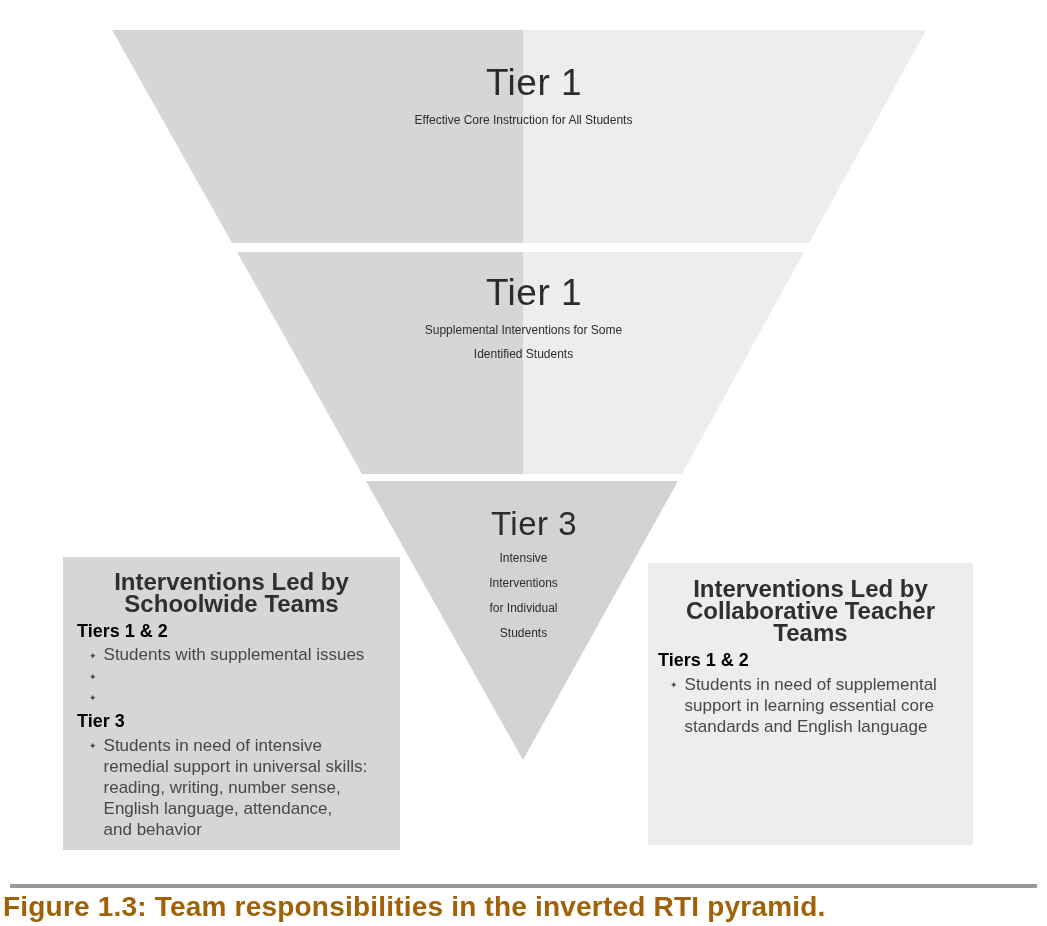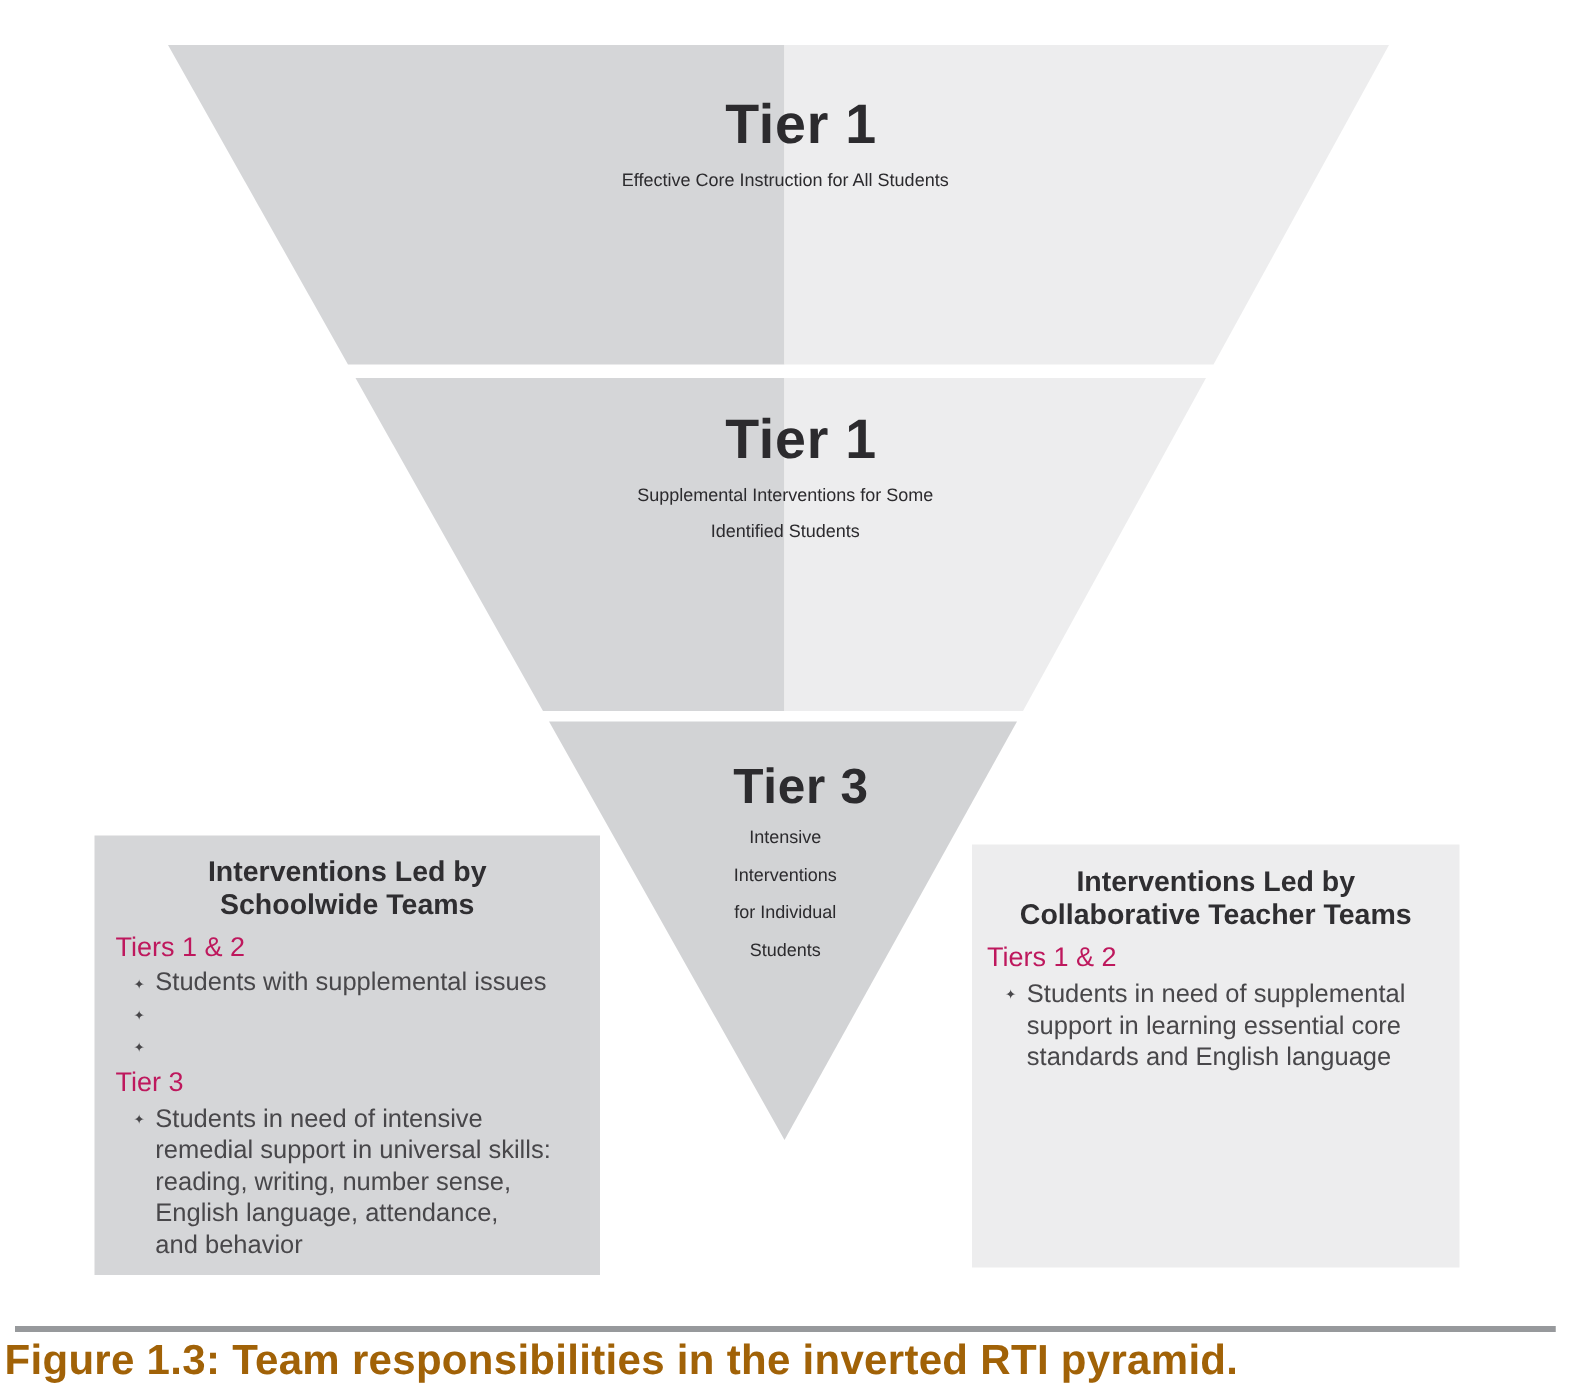--- a/index.html
+++ b/index.html
@@ -9,34 +9,34 @@
     font-family: "Liberation Sans", sans-serif;
     position: relative; overflow: hidden;
   }
   .stage { position: absolute; inset: 0; width: 1047px; height: 926px; }
   .pyramid-svg { position: absolute; left: 0; top: 0; width: 1047px; height: 926px; }
 
   .tier-text {
     position: absolute; left: 0; width: 1047px;
     text-align: center; color: #2c2b2e;
   }
-  .tier-title { font-weight: bold; font-size: 37px; line-height: 1; letter-spacing: 0.5px; padding-left: 21px; }
+  .tier-title { font-weight: normal; font-size: 37px; line-height: 1; letter-spacing: 0.5px; padding-left: 21px; }
   .tier-sub   { font-weight: normal; font-size: 12px; line-height: 24px; margin-top: 7px; white-space: pre-line; }
   #tier3-text .tier-title { font-size: 33px; }
   #tier3-text .tier-sub   { line-height: 25px; margin-top: 6px; }
 
   .side-box { position: absolute; color: #48474a; }
   .box-heading {
-    font-weight: bold; font-size: 19px; line-height: 22px;
+    font-weight: bold; font-size: 24px; line-height: 22px;
     text-align: center; color: #2f2e31; white-space: pre-line;
     margin-bottom: 6px;
   }
   .section-label {
-    font-weight: normal; font-size: 18px; line-height: 20px;
-    color: #be185d; margin: 4px 0 4px 0;
+    font-weight: bold; font-size: 18px; line-height: 20px;
+    color: #000000; margin: 4px 0 4px 0;
   }
   .bullet-row { display: flex; align-items: flex-start; margin: 0 0 1px 12px; }
   .bullet-marker {
     font-size: 9px; line-height: 20px; margin: 0 7px 0 0;
     color: #48474a; flex: 0 0 auto; transform: translateY(1px);
   }
   .bullet-text { font-size: 17px; line-height: 20px; white-space: pre-line; }
   .bullet-text.tall { line-height: 21px; }
 
   #left-box  { left: 63px;  top: 557px; width: 337px; height: 293px; padding: 14px 14px; }

